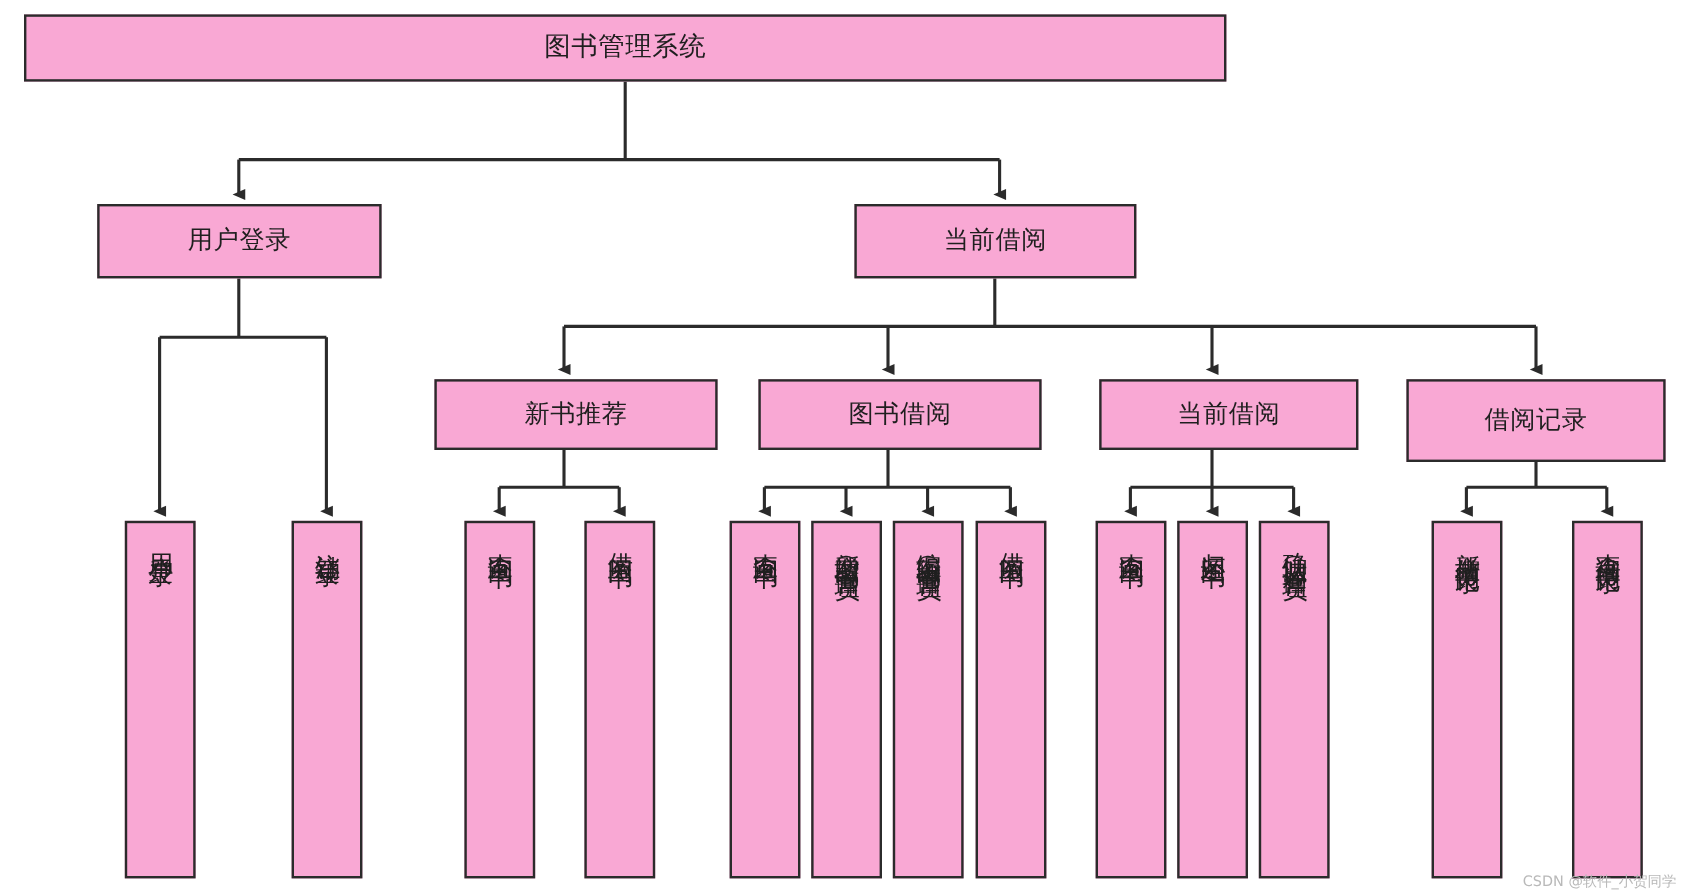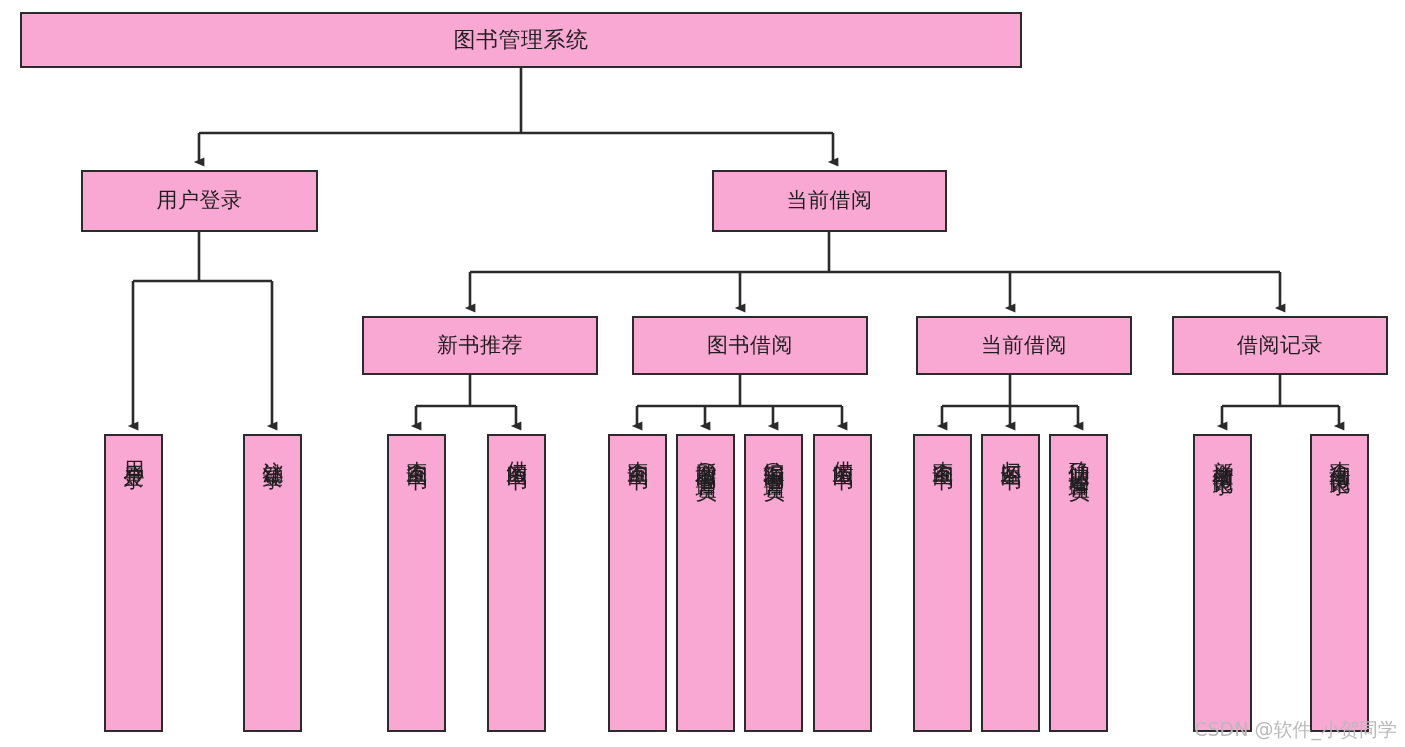--- a/index.html
+++ b/index.html
@@ -41,21 +41,21 @@
     writing-mode:vertical-rl;
     text-orientation:upright;
     font-size:21px;
     letter-spacing:3px;
     line-height:1;
   }
   .watermark{
     position:absolute;
     right:8px;
     bottom:4px;
-    font-size:19px;
+    font-size:12px;
     color:#b9b9b9;
     white-space:nowrap;
     user-select:none;
   }
 </style>
 </head>
 <body>
 
 <div id="stage">
 
@@ -123,21 +123,21 @@
 
   <div class="node h" style="left:362px;top:316px;width:236px;height:59px;align-items:center;">
     <span class="lbl">新书推荐</span>
   </div>
   <div class="node h" style="left:632px;top:316px;width:236px;height:59px;">
     <span class="lbl">图书借阅</span>
   </div>
   <div class="node h" style="left:916px;top:316px;width:216px;height:59px;">
     <span class="lbl">当前借阅</span>
   </div>
-  <div class="node h" style="left:1172px;top:316px;width:216px;height:59px;">
+  <div class="node h" style="left:1172px;top:316px;width:216px;height:69px;">
     <span class="lbl">借阅记录</span>
   </div>
 
   <div class="node v" style="left:104px;top:434px;width:59px;height:298px;">
     <span class="lbl">用户登录</span>
   </div>
   <div class="node v" style="left:243px;top:434px;width:59px;height:298px;">
     <span class="lbl">注销登录</span>
   </div>
 

